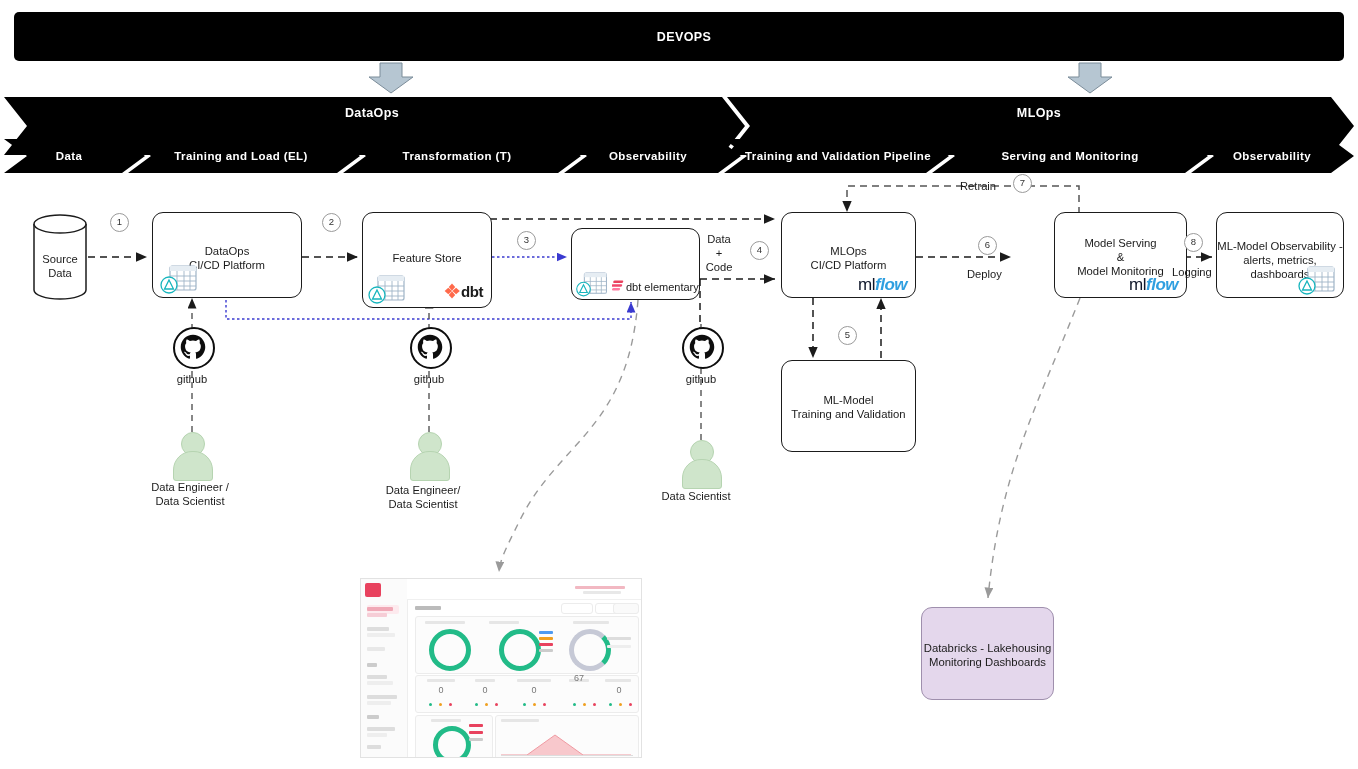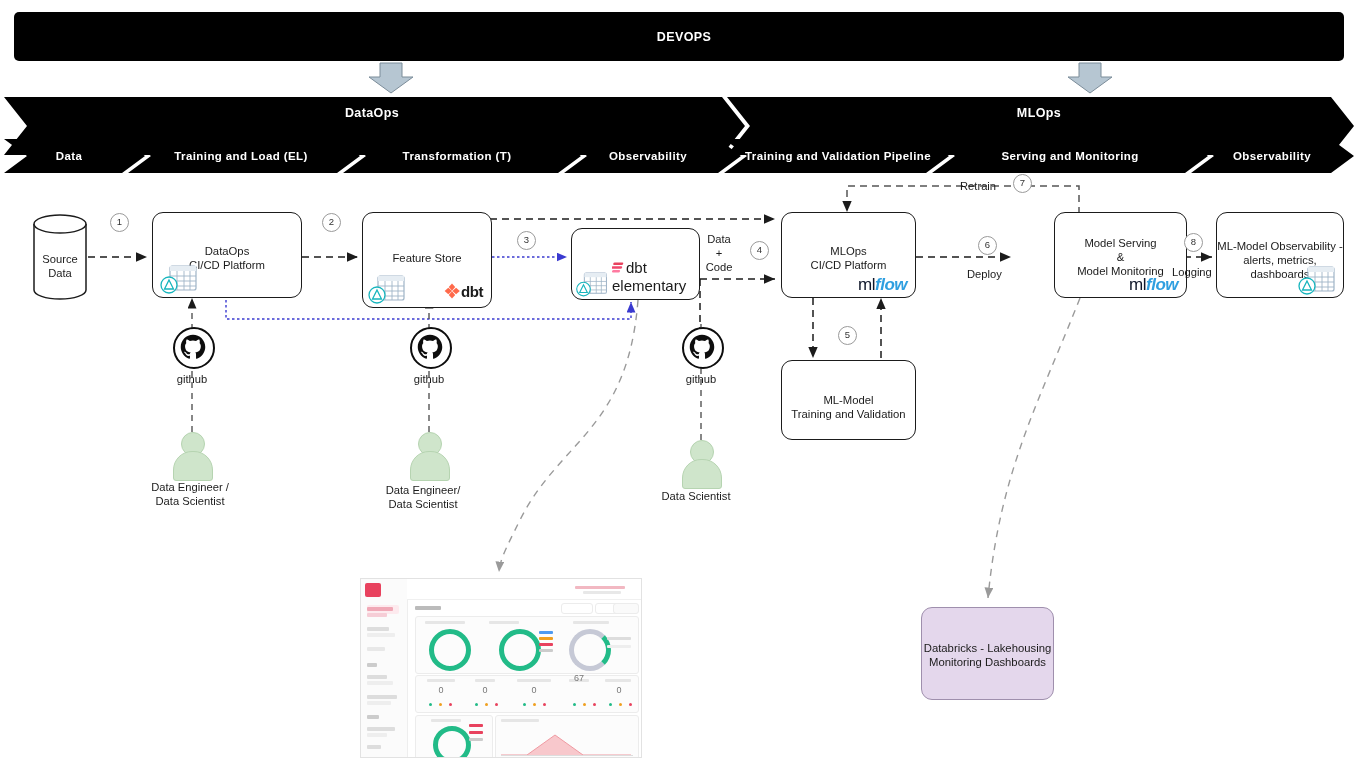--- a/index.html
+++ b/index.html
@@ -41,21 +41,21 @@
          border-radius:19px 19px 3px 3px;background:#cfe5cb;border:1px solid #b6d4b1;}
 
   
   .gh{position:absolute;width:38px;height:38px;border-radius:50%;
       border:2.6px solid #0d0d0d;background:#fff;}
   .ghInner{position:absolute;left:4px;top:4px;width:28px;height:28px;}
 
   
   .logoWrap{position:absolute;}
   .dbtTxt{font-weight:bold;font-size:15px;color:#1b1b1b;letter-spacing:-.4px;}
-  .dbtEl{font-size:15px;color:#1b1b1b;}
+  .dbtEl{font-size:11px;color:#1b1b1b;}
   .mlf{font-size:17px;letter-spacing:-.5px;}
   .mlf .a{color:#0f172a;}
   .mlf .b{color:#2f9fe0;font-style:italic;font-weight:bold;}
 
   
   #dash{position:absolute;background:#fff;border:1px solid #e2e2e2;overflow:hidden;}
   .dashSide{position:absolute;left:0;top:0;bottom:0;width:46px;background:#fbfbfb;
             border-right:1px solid #eee;}
   .dashLogo{position:absolute;left:4px;top:4px;width:16px;height:14px;background:#e8425e;border-radius:2px;}
   .sideRow{position:absolute;left:6px;height:4px;background:#ddd;border-radius:1px;}
@@ -228,21 +228,21 @@
     </div>
   </div>
 
   <div class="node" style="left:781px;top:212px;width:135px;height:86px;">
     <div class="nodeLabel" style="top:31px;">MLOps<br>CI/CD Platform</div>
     <div class="logoWrap mlf" style="right:8px;bottom:2px;">
       <span class="a">ml</span><span class="b">flow</span>
     </div>
   </div>
 
-  <div class="node" style="left:781px;top:360px;width:135px;height:80px;">
+  <div class="node" style="left:781px;top:360px;width:135px;height:92px;">
     <div class="nodeLabel" style="top:32px;">ML-Model<br>Training and Validation</div>
   </div>
 
   <div class="node" style="left:1054px;top:212px;width:133px;height:86px;">
     <div class="nodeLabel" style="top:23px;">Model Serving<br>&amp;<br>Model Monitoring</div>
     <div class="logoWrap mlf" style="right:8px;bottom:2px;">
       <span class="a">ml</span><span class="b">flow</span>
     </div>
   </div>
 

